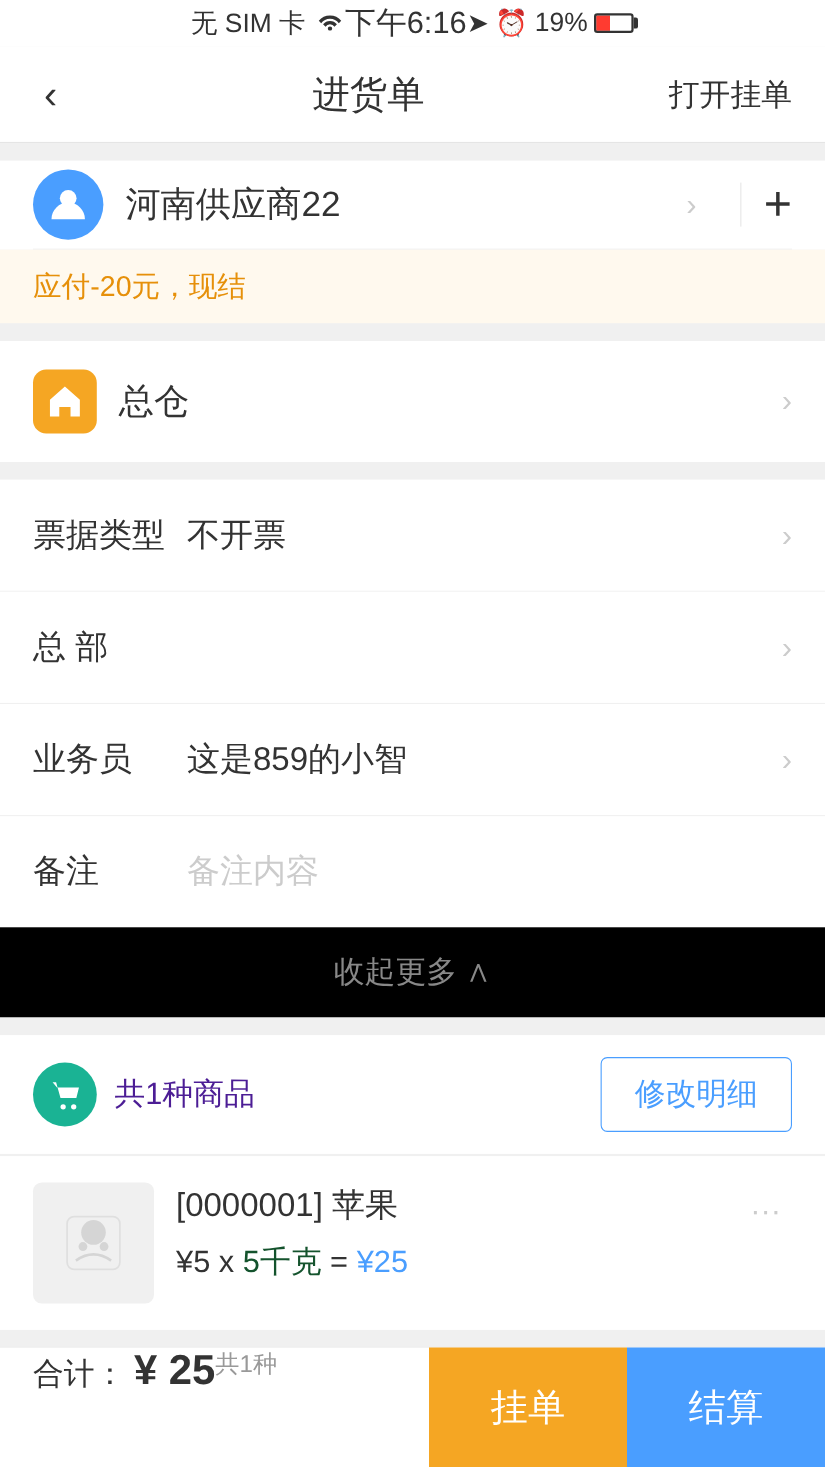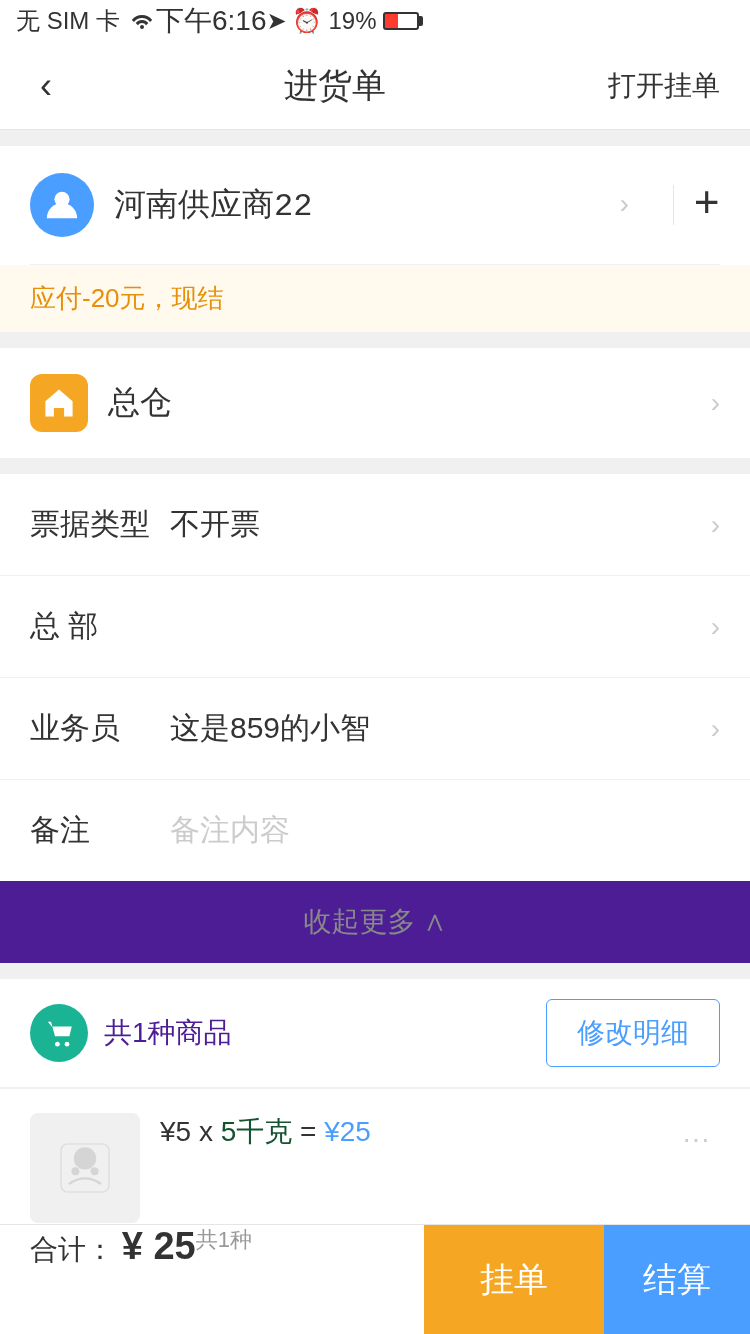--- a/index.html
+++ b/index.html
@@ -12,21 +12,21 @@
       font-size: 28px;
       color: #333;
     }
 
     
     .status-bar {
       background: #fff;
       height: 42px;
       display: flex;
       align-items: center;
-      justify-content: flex-start;
+      justify-content: center;
       padding: 0 16px;
       font-size: 24px;
       color: #333;
     }
     .status-left { display: flex; align-items: center; gap: 8px; }
     .status-center { font-size: 28px; font-weight: 500; }
     .status-right { display: flex; align-items: center; gap: 6px; font-size: 24px; }
     .battery-icon {
       display: inline-block;
       width: 36px; height: 18px;
@@ -78,23 +78,22 @@
     
     .card-section {
       background: #fff;
       padding: 0 30px;
     }
 
     
     .supplier-row {
       display: flex;
       align-items: center;
-      padding: 27px 0;
+      padding: 8px 0;
       border-bottom: 1px solid #f0f0f0;
-      font-family: Liberation Mono, monospace;
     }
     .supplier-avatar {
       width: 64px; height: 64px;
       background: #4a9eff;
       border-radius: 50%;
       display: flex; align-items: center; justify-content: center;
       margin-right: 20px;
       flex-shrink: 0;
     }
     .supplier-avatar svg { width: 38px; height: 38px; fill: #fff; }
@@ -172,21 +171,21 @@
       flex: 1;
       font-size: 30px;
       color: #333;
     }
     .form-value.placeholder {
       color: #ccc;
     }
 
     
     .collapse-row {
-      background: #4c1d95;
+      background: #000000;
       text-align: center;
       padding: 22px 0;
       font-size: 28px;
       color: #888;
       cursor: pointer;
     }
 
     
     .products-header {
       background: #fff;
@@ -301,21 +300,21 @@
     }
     .btn-hang {
       width: 180px;
       background: #f5a623;
       color: #fff;
       font-size: 34px;
       display: flex; align-items: center; justify-content: center;
       cursor: pointer;
     }
     .btn-checkout {
-      width: 146px;
+      width: 180px;
       background: #4a9eff;
       color: #fff;
       font-size: 34px;
       display: flex; align-items: center; justify-content: center;
       cursor: pointer;
       font-family: Liberation Serif, serif;
     }
 
     .no-last-border .form-row:last-child { border-bottom: none; }
   </style>
@@ -420,20 +419,24 @@
   <div class="product-thumb">
     <svg viewBox="0 0 80 80">
       <circle cx="40" cy="28" r="14" fill="#999"></circle>
       <circle cx="28" cy="44" r="5" fill="#999"></circle>
       <circle cx="52" cy="44" r="5" fill="#999"></circle>
       <path d="M20 60 Q40 46 60 60" stroke="#999" stroke-width="3" fill="none"></path>
       <rect x="10" y="10" width="60" height="60" rx="8" stroke="#bbb" stroke-width="2" fill="none"></rect>
     </svg>
   </div>
   <div class="product-info">
+    <div class="product-name">
+      <span>[0000001]</span>
+      <span>苹果</span>
+    </div>
     <div class="product-price-row">
       <span>¥5</span>
       <span> x </span>
       <span class="blue">5千克</span>
       <span> = </span>
       <span class="total">¥25</span>
     </div>
   </div>
   <div class="product-more">···</div>
 </div>

